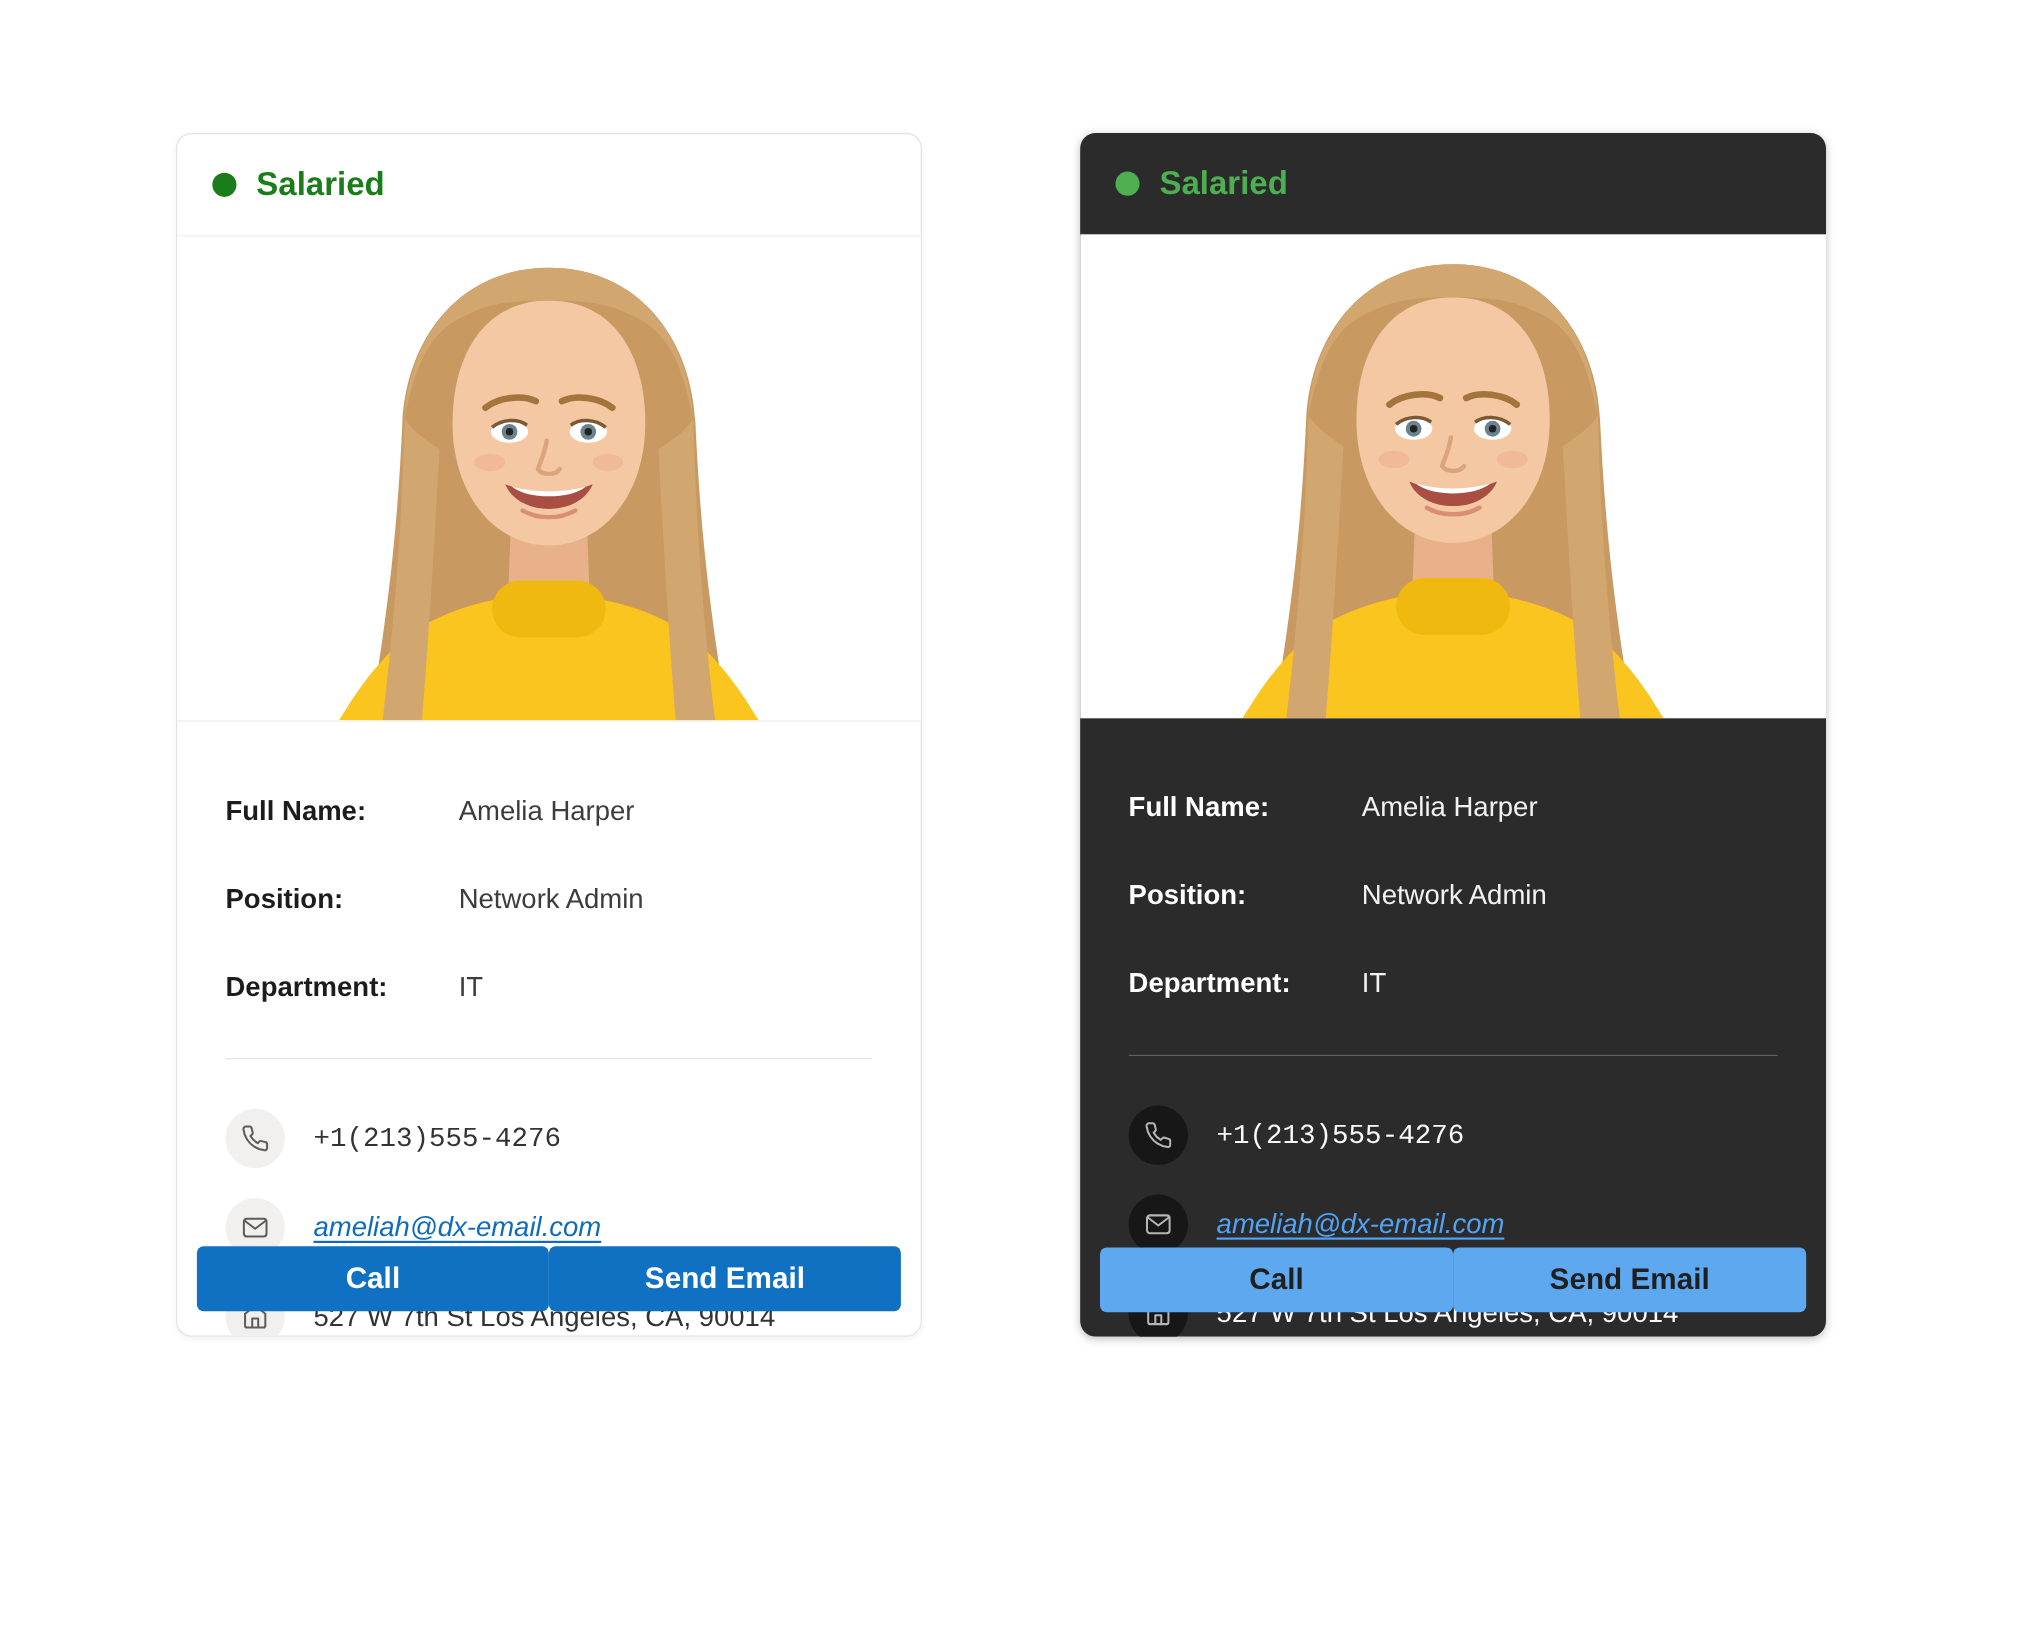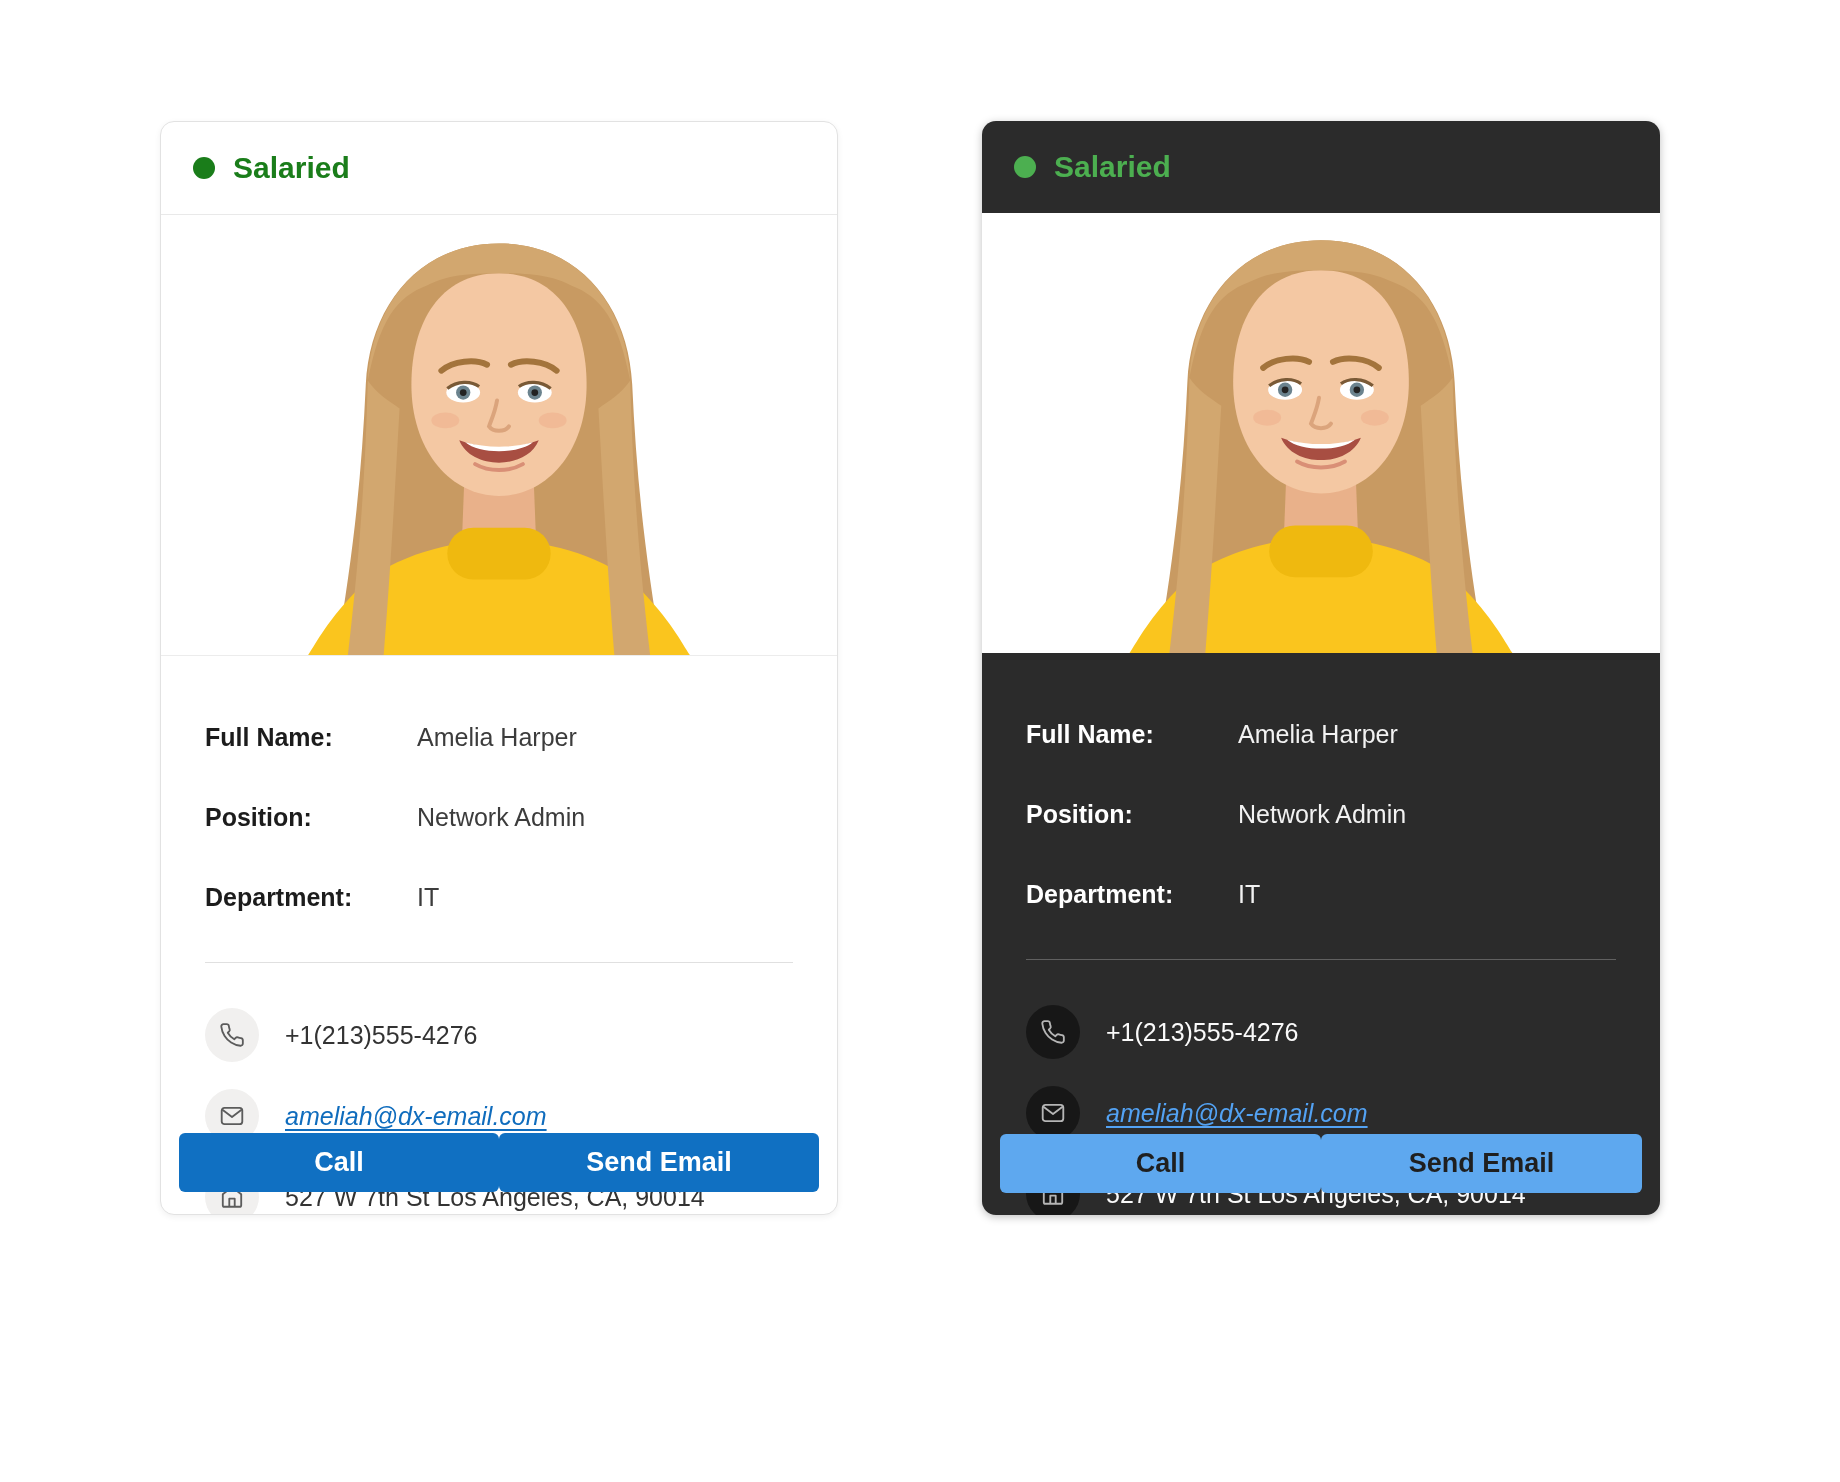--- a/index.html
+++ b/index.html
@@ -33,21 +33,21 @@
   .light .flabel{color:#1c1c1c;}
   .dark .flabel{color:#ffffff;}
   .light .fvalue{color:#3c3c3c;}
   .dark .fvalue{color:#f2f2f2;}
 
   .divider{height:1px;margin-top:42px;}
   .light .divider{background:#e0e0e0;}
   .dark .divider{background:#606060;}
 
   .contact-row{display:flex;align-items:center;gap:26px;margin-top:27px;}
-  .divider + .contact-row{margin-top:45px;}
+  .divider + .contact-row{margin-top:45px;font-family:Liberation Mono, monospace;}
   .icon-badge{width:54px;height:54px;border-radius:50%;display:flex;align-items:center;justify-content:center;flex:0 0 auto;}
   .light .icon-badge{background:#f1f0ef;color:#5c5c5c;}
   .dark .icon-badge{background:#171717;color:#b5b5b5;}
   .icon-badge svg{width:26px;height:26px;}
   .cvalue{font-size:25px;}
   .light .cvalue{color:#333333;}
   .dark .cvalue{color:#fafafa;}
   a.cvalue{text-decoration:underline;text-underline-offset:4px;cursor:pointer;font-style:italic;}
   .light a.cvalue{color:#0f6cbd;}
   .dark a.cvalue{color:#53a2f3;}

